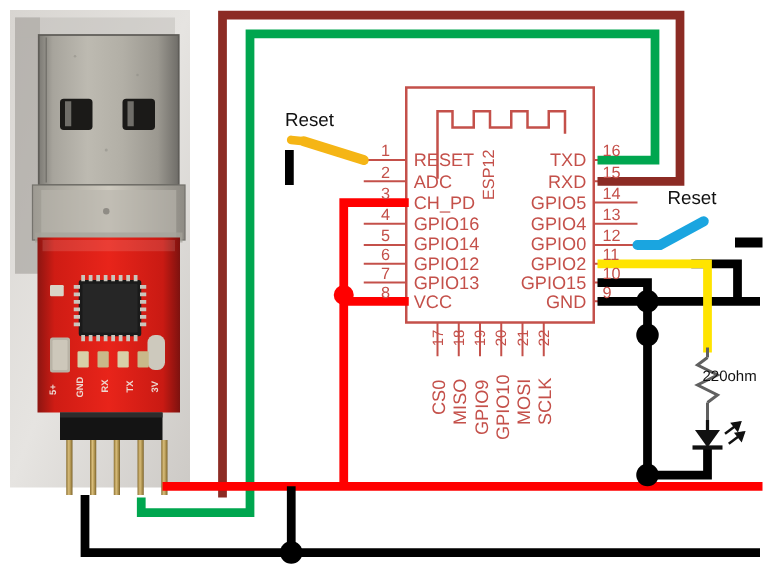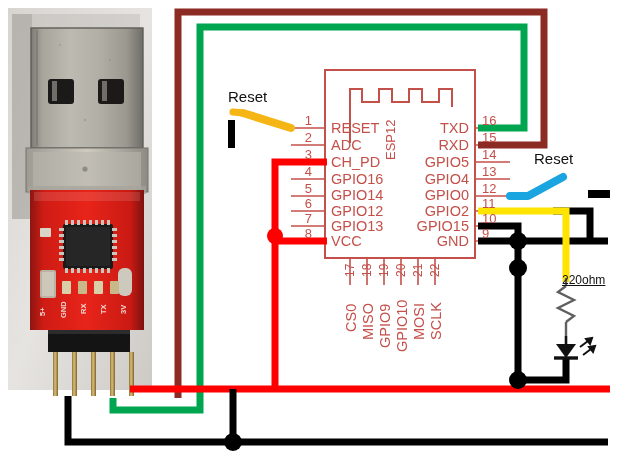--- a/index.html
+++ b/index.html
@@ -5,21 +5,21 @@
 <style>
   html,body{margin:0;padding:0;background:#ffffff;}
   body{width:618px;height:463px;position:relative;overflow:hidden;
        font-family:"Liberation Sans","DejaVu Sans",sans-serif;}
   #stage{position:absolute;left:0;top:0;width:618px;height:463px;}
   svg{position:absolute;left:0;top:0;width:618px;height:463px;display:block;}
   .lbl{position:absolute;font-family:"Liberation Sans","DejaVu Sans",sans-serif;
        color:#111;white-space:nowrap;}
   #reset-label{left:228px;top:88px;font-size:15px;}
   #flash-label{left:534px;top:150px;font-size:15px;}
-  #res-label{left:562px;top:273px;font-size:12px;text-decoration:underline;}
+  #res-label{left:562px;top:294px;font-size:12px;}
 </style>
 </head>
 <body>
 
 <div id="stage">
 
 <svg viewBox="0 0 618 463" xmlns="http://www.w3.org/2000/svg">
   <defs>
 
     <linearGradient id="pcbGrad" x1="0" y1="0" x2="1" y2="0">

